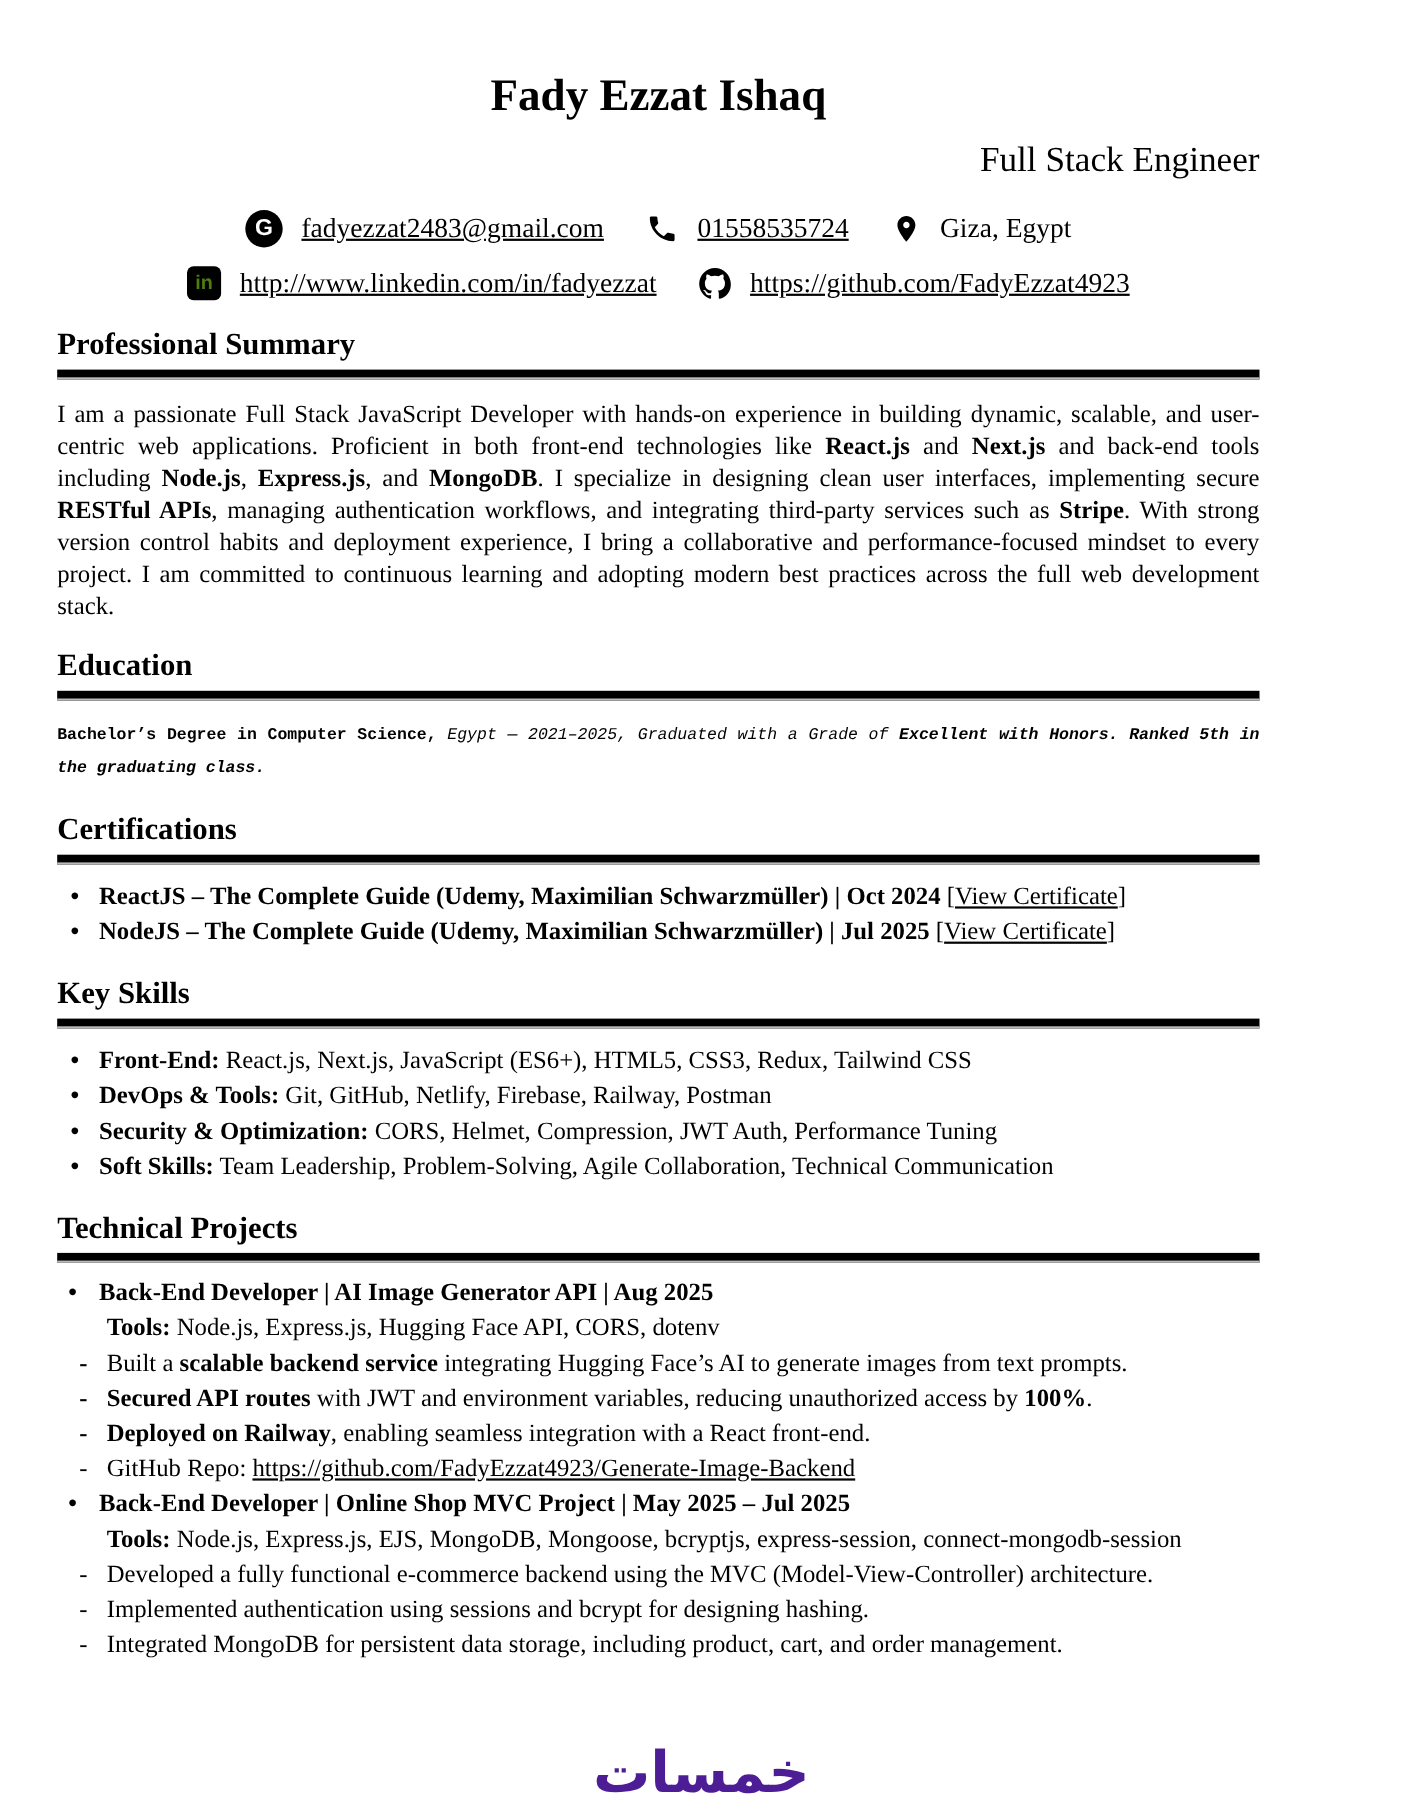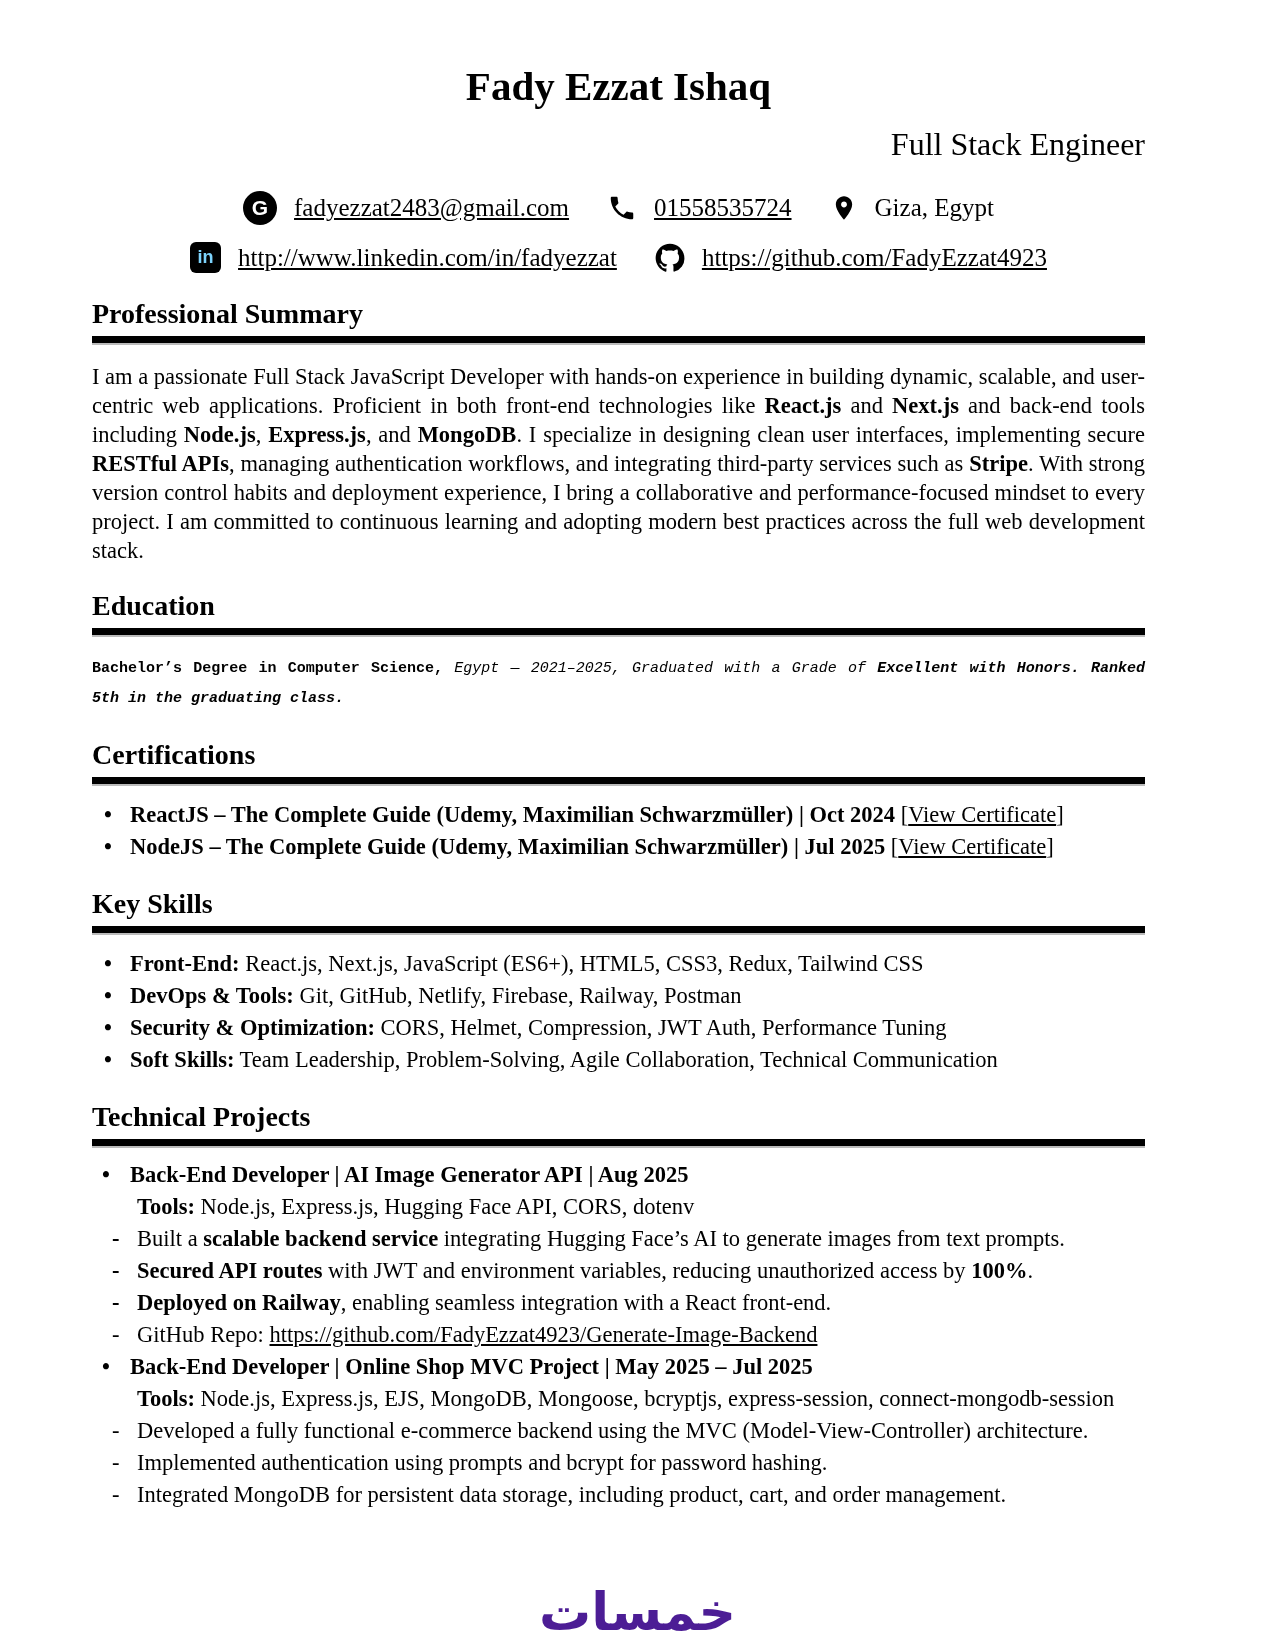--- a/index.html
+++ b/index.html
@@ -3,39 +3,39 @@
 <meta charset="utf-8">
 <style>
   * { box-sizing: border-box; }
   html, body { margin: 0; padding: 0; }
   body {
     width: 1275px; height: 1650px;
     background: #ffffff; color: #000000;
     font-family: "Liberation Serif", serif;
     position: relative; overflow: hidden;
   }
-  .page { padding: 62px 130px 0 78px; margin-left: 14px; }
+  .page { padding: 62px 130px 0 52px; }
 
   
   .name { font-size: 41px; font-weight: bold; text-align: center; margin: 0 0 16px 0; }
   .role { font-size: 32px; text-align: right; margin: 0 0 28px 0; }
   .contact-row { display: flex; justify-content: center; align-items: center; gap: 38px; font-size: 25px; margin-bottom: 17px; }
   .citem { display: flex; align-items: center; gap: 17px; }
   .link { color: #000; text-decoration: underline; cursor: pointer; }
   .plain { color: #000000; }
 
   .icon-gmail {
     width: 34px; height: 34px; border-radius: 50%;
     background: #000; color: #fff;
     display: flex; align-items: center; justify-content: center;
     font-family: "Liberation Sans", sans-serif; font-weight: bold; font-size: 21px;
   }
   .icon-linkedin {
     width: 31px; height: 31px; border-radius: 6px;
-    background: #000; color: #7dd3fc;
+    background: #000; color: #4d7c0f;
     display: flex; align-items: center; justify-content: center;
     font-family: "Liberation Sans", sans-serif; font-weight: bold; font-size: 18px;
     line-height: 1; padding-bottom: 2px;
   }
   svg.ic { display: block; }
 
   
   h2 { font-size: 28px; font-weight: bold; margin: 25px 0 0 0; }
   .rule { height: 9px; background: #000; margin-top: 6px; border-bottom: 2px solid #bbb; }
   .para { font-size: 22.5px; line-height: 29px; text-align: justify; margin-top: 17px; }
@@ -146,20 +146,20 @@
     <ul class="plist">
       <li class="ptitle">Back-End Developer | AI Image Generator API | Aug 2025</li>
       <li class="ptools"><span class="b">Tools:</span><span> Node.js, Express.js, Hugging Face API, CORS, dotenv</span></li>
       <li class="pdash bd"><span>Built a </span><span class="b">scalable backend service</span><span> integrating Hugging Face’s AI to generate images from text prompts.</span></li>
       <li class="pdash bd"><span class="b">Secured API routes</span><span> with JWT and environment variables, reducing unauthorized access by </span><span class="b">100%</span><span>.</span></li>
       <li class="pdash bd"><span class="b">Deployed on Railway</span><span>, enabling seamless integration with a React front-end.</span></li>
       <li class="pdash"><span>GitHub Repo: </span><span class="u">https://github.com/FadyEzzat4923/Generate-Image-Backend</span></li>
       <li class="ptitle">Back-End Developer | Online Shop MVC Project | May 2025 – Jul 2025</li>
       <li class="ptools"><span class="b">Tools:</span><span> Node.js, Express.js, EJS, MongoDB, Mongoose, bcryptjs, express-session, connect-mongodb-session</span></li>
       <li class="pdash"><span>Developed a fully functional e-commerce backend using the MVC (Model-View-Controller) architecture.</span></li>
-      <li class="pdash"><span>Implemented authentication using prompts and bcrypt for password hashing.</span></li>
+      <li class="pdash"><span>Implemented authentication using sessions and bcrypt for designing hashing.</span></li>
       <li class="pdash"><span>Integrated MongoDB for persistent data storage, including product, cart, and order management.</span></li>
     </ul>
   </section>
 
 </div>
 
 <div class="watermark">خمسات</div>
 
 </body></html>

